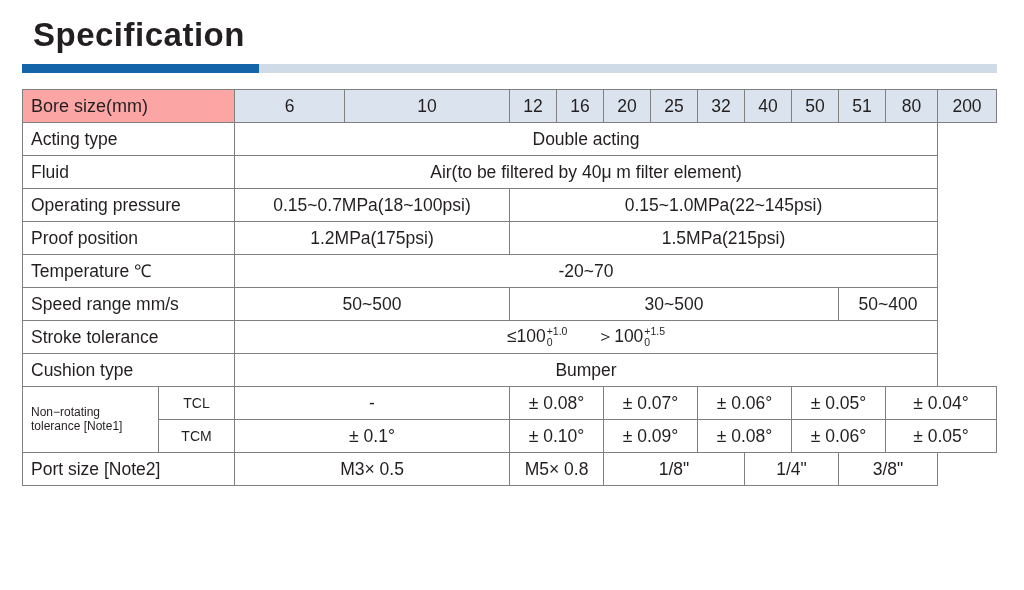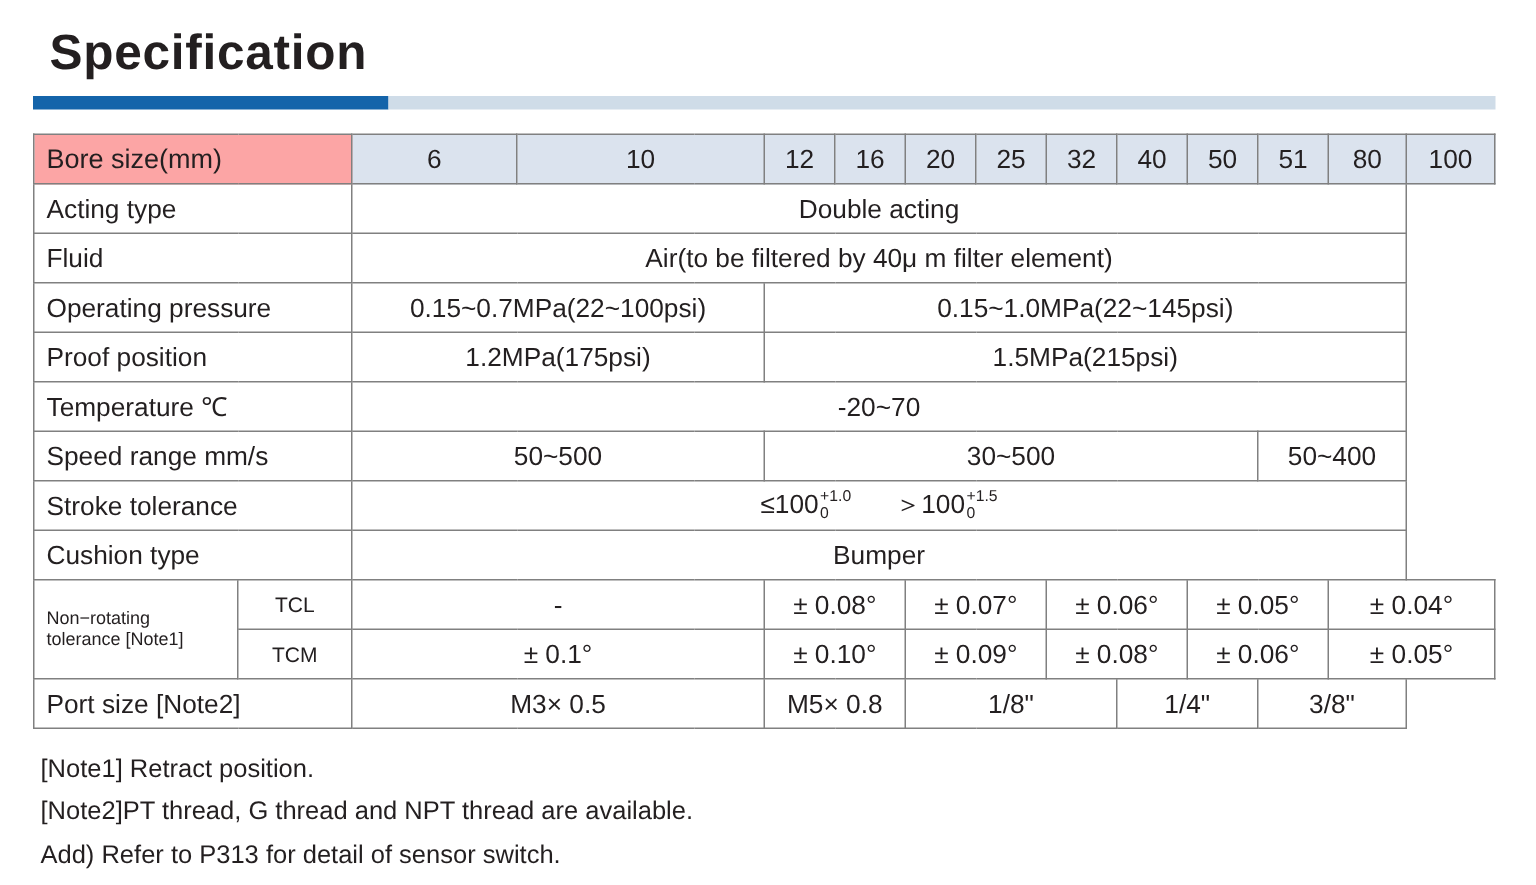--- a/index.html
+++ b/index.html
@@ -132,36 +132,36 @@
       <td class="hdr" colspan="2">10</td>
       <td class="hdr">12</td>
       <td class="hdr">16</td>
       <td class="hdr">20</td>
       <td class="hdr">25</td>
       <td class="hdr">32</td>
       <td class="hdr">40</td>
       <td class="hdr">50</td>
       <td class="hdr">51</td>
       <td class="hdr">80</td>
-      <td class="hdr">100</td>
+      <td class="hdr">200</td>
     </tr>
 
     <tr>
       <td class="rowlabel" colspan="2">Acting type</td>
       <td colspan="12">Double acting</td>
     </tr>
 
     <tr>
       <td class="rowlabel" colspan="2">Fluid</td>
       <td colspan="12">Air(to be filtered by 40μ m filter element)</td>
     </tr>
 
     <tr>
       <td class="rowlabel" colspan="2">Operating pressure</td>
-      <td colspan="3">0.15~0.7MPa(22~100psi)</td>
+      <td colspan="3">0.15~0.7MPa(18~100psi)</td>
       <td colspan="9">0.15~1.0MPa(22~145psi)</td>
     </tr>
 
     <tr>
       <td class="rowlabel" colspan="2">Proof position</td>
       <td colspan="3">1.2MPa(175psi)</td>
       <td colspan="9">1.5MPa(215psi)</td>
     </tr>
 
     <tr>
@@ -218,19 +218,14 @@
       <td class="rowlabel" colspan="2">Port size [Note2]</td>
       <td colspan="3">M3× 0.5</td>
       <td colspan="2">M5× 0.8</td>
       <td colspan="3">1/8"</td>
       <td colspan="2">1/4"</td>
       <td colspan="2">3/8"</td>
     </tr>
   </tbody>
     </table>
 
-  <div class="notes">
-    <div>[Note1] Retract position.</div>
-    <div>[Note2]PT thread, G thread and NPT thread are available.</div>
-    <div>Add) Refer to P313 for detail of sensor switch.</div>
-  </div>
 
 </div>
 
 </body></html>

